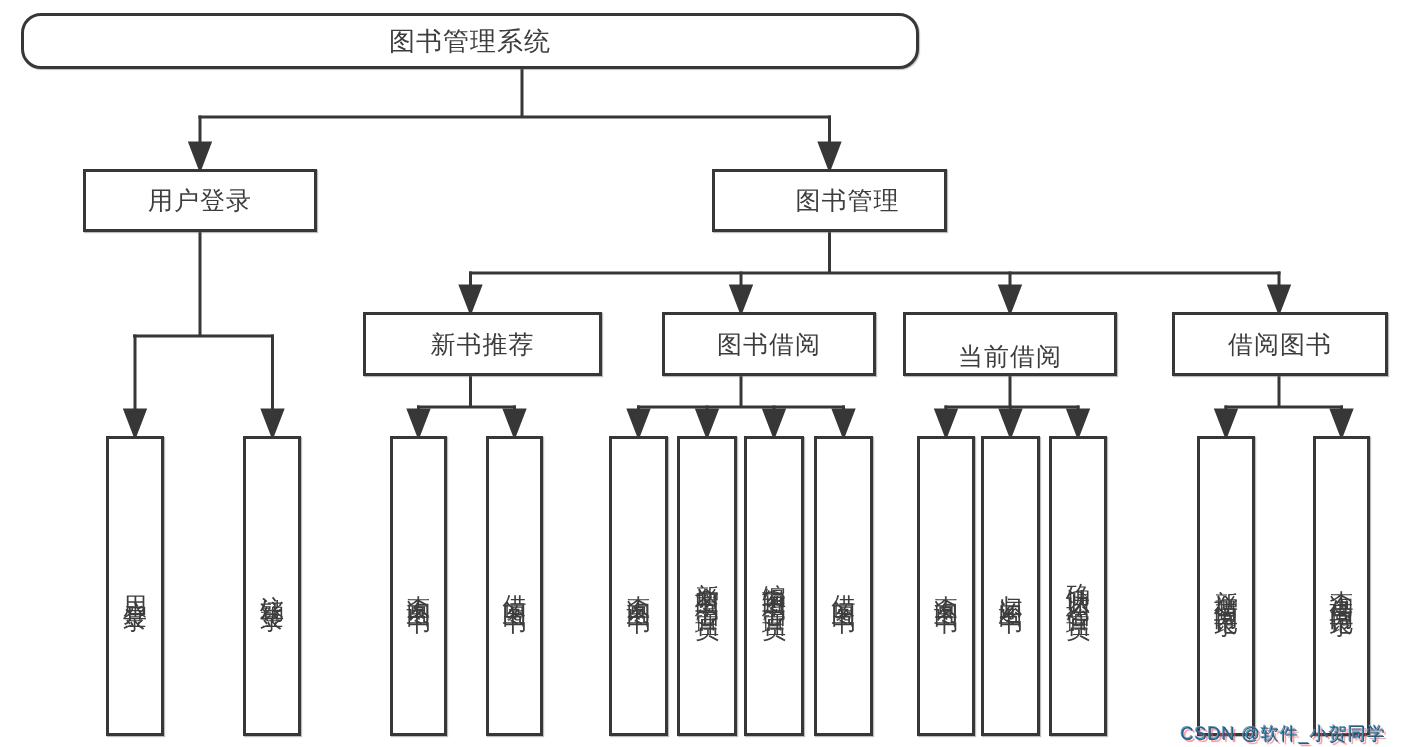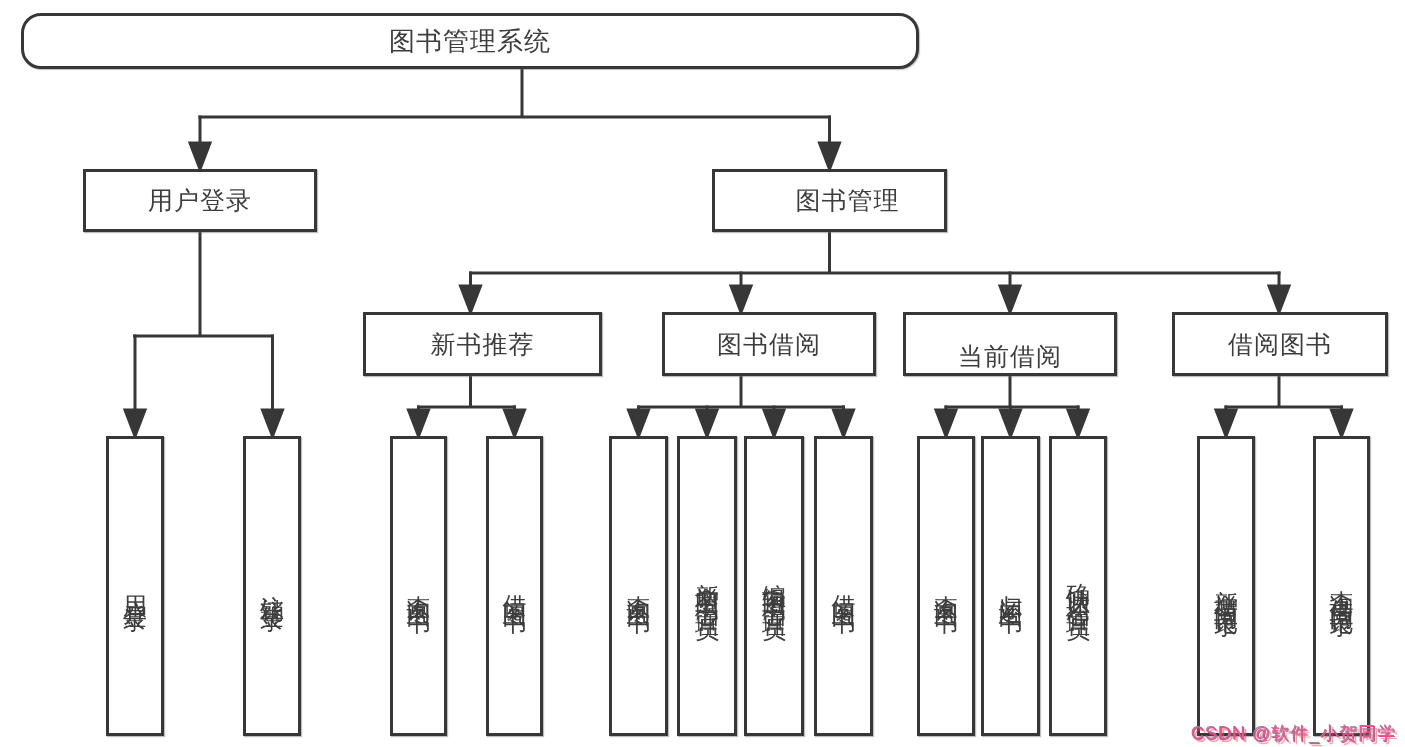--- a/index.html
+++ b/index.html
@@ -26,24 +26,24 @@
   .leaf{
     writing-mode:vertical-rl;
     text-orientation:mixed;
     font-size:24px;
     letter-spacing:5px;
     line-height:1;
   }
   .leaf span{display:block;}
   #watermark{
     position:absolute;
-    right:8px;bottom:1px;
+    right:19px;bottom:1px;
     font-size:18px;
     letter-spacing:1px;
-    color:#ec4899;
+    color:#0369a1;
     text-shadow:-1px -1px 0 #8b8b8b, 2px 2px 1px rgba(250,77,88,.65);
     white-space:nowrap;
   }
 </style>
 </head>
 <body>
 
 <div id="canvas">
 
   <svg id="wires" width="1405" height="747" viewBox="0 0 1405 747">

